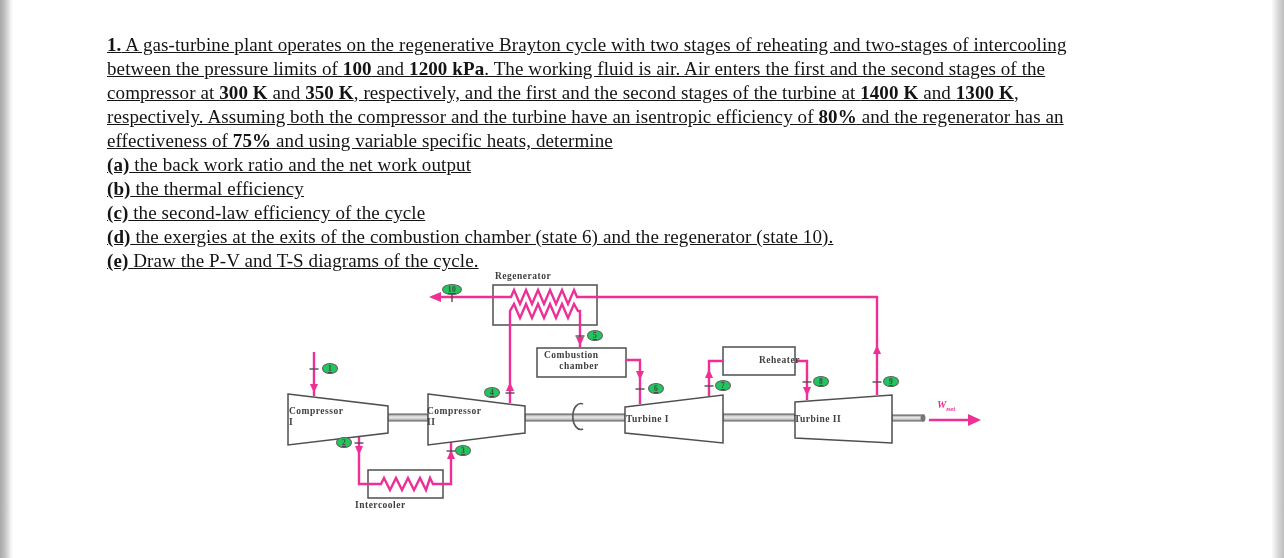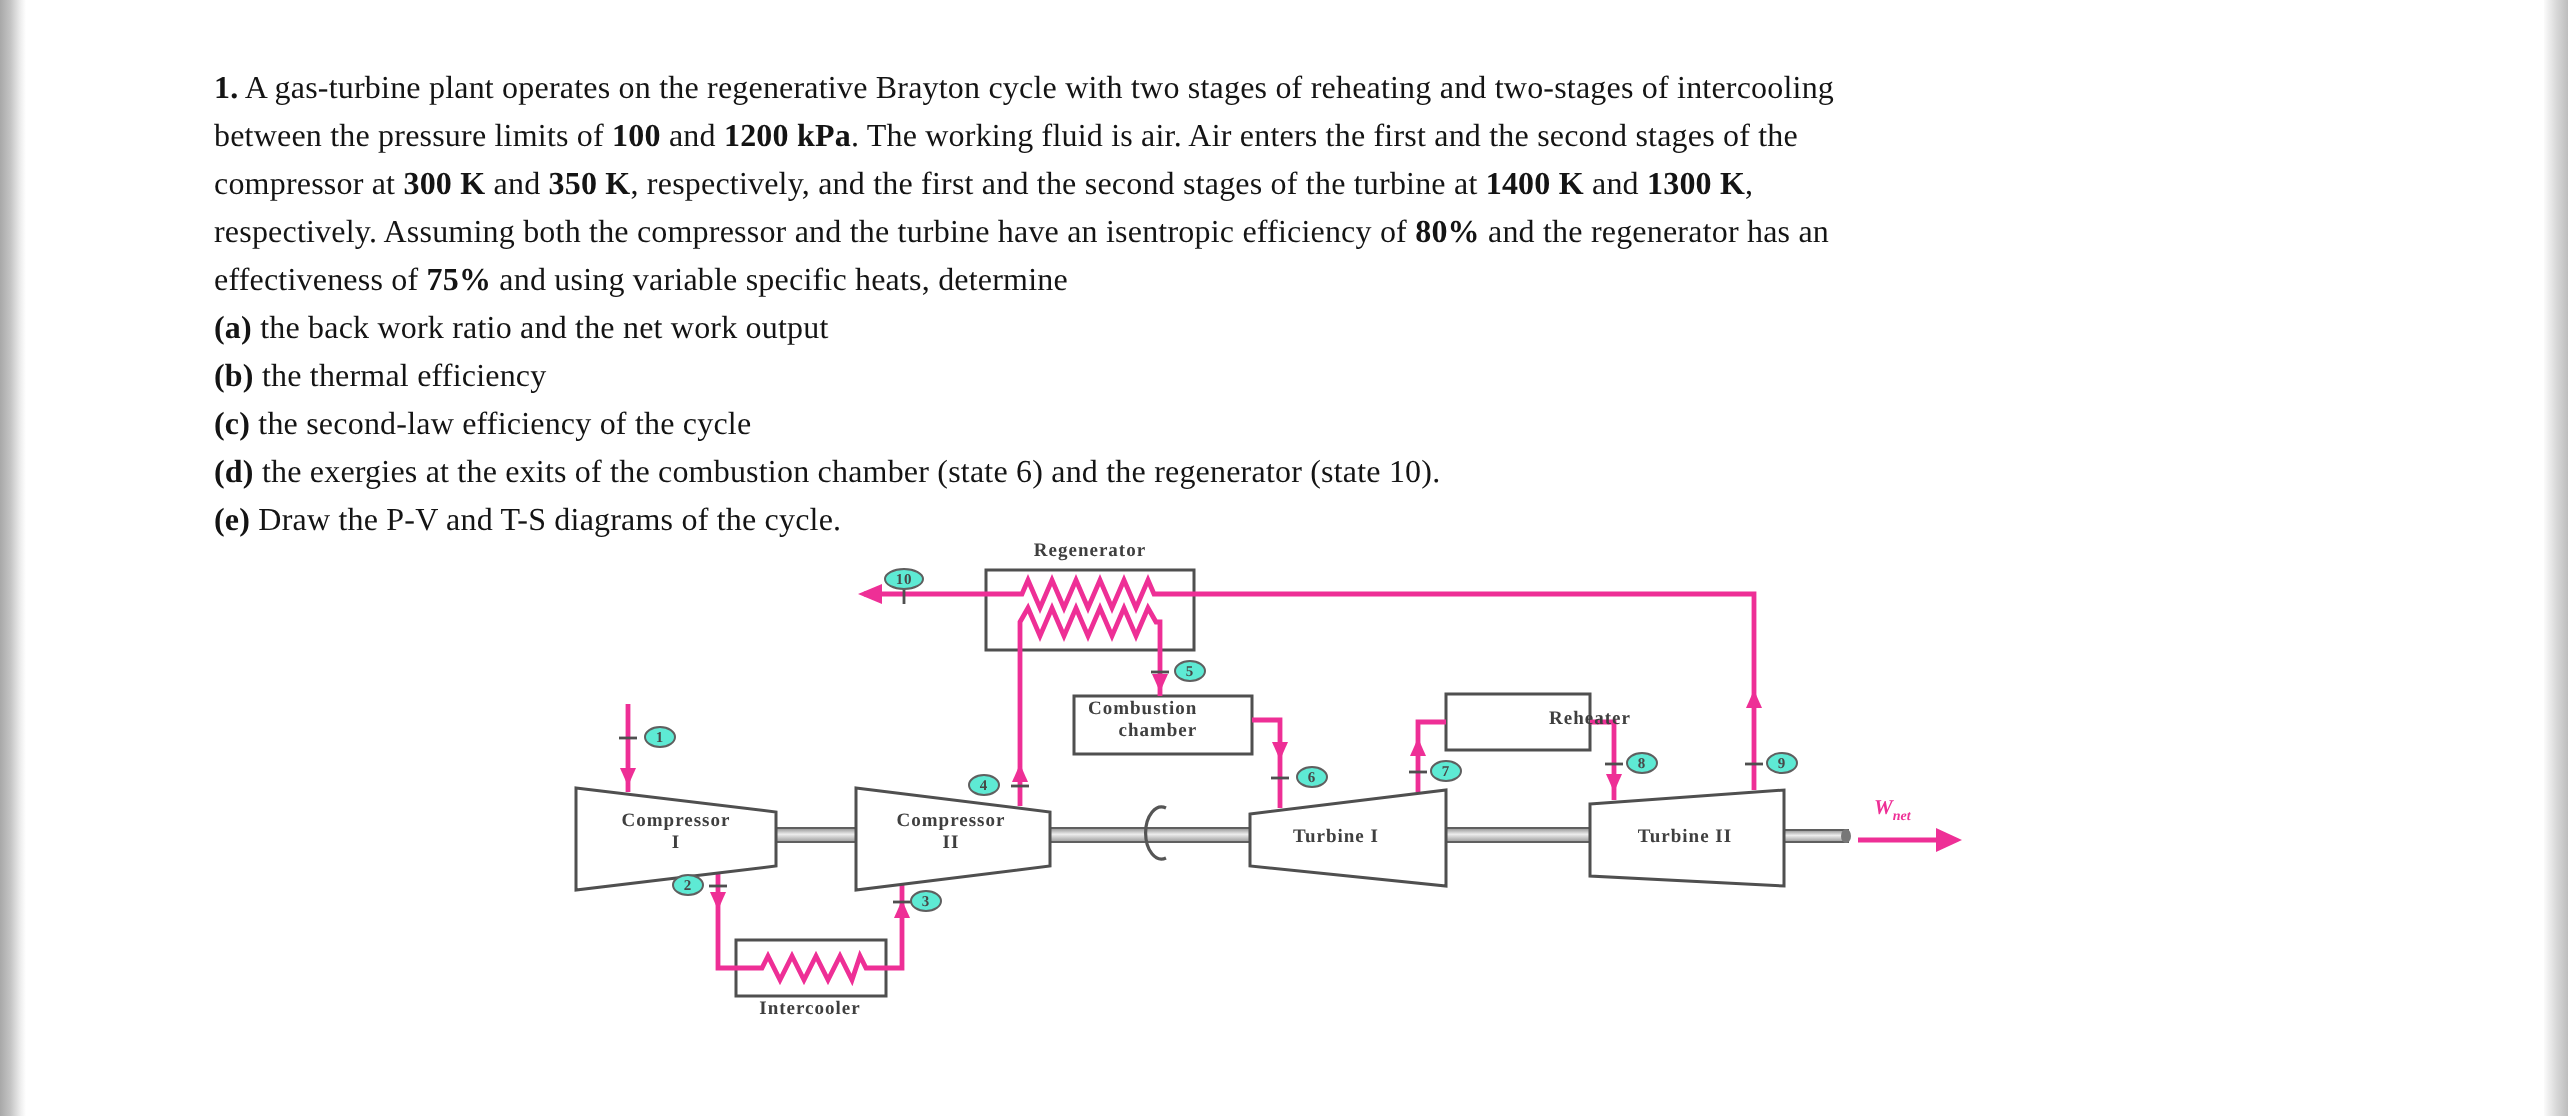--- a/index.html
+++ b/index.html
@@ -4,37 +4,37 @@
 <style>
   html,body{margin:0;padding:0;}
   body{
     width:1284px;height:558px;background:#ffffff;overflow:hidden;position:relative;
     font-family:"Liberation Serif","DejaVu Serif",serif;
   }
   .edge-left{position:absolute;left:0;top:0;width:13px;height:558px;
     background:linear-gradient(to right,#a8a8a8 0,#c4c4c4 40%,#efefef 80%,#ffffff 100%);}
   .edge-right{position:absolute;right:0;top:0;width:12px;height:558px;
     background:linear-gradient(to left,#bdbdbd 0,#d9d9d9 50%,#fbfbfb 100%);}
-  .problem{position:absolute;left:107px;top:33px;font-size:16px;line-height:24px;
-    color:#141414;letter-spacing:.1px;}
+  .problem{position:absolute;left:107px;top:33px;font-size:19px;line-height:24px;
+    color:#141414;letter-spacing:.1px;text-decoration:underline;}
   .tline{white-space:nowrap;}
   .tline b{font-weight:bold;}
   svg{position:absolute;left:0;top:0;}
   .flow{stroke:var(--flow);stroke-width:2.4;fill:none;}
   .flowfill{fill:var(--flow);stroke:none;}
   .box{fill:#ffffff;stroke:var(--outline);stroke-width:1.5;}
   .shaft{fill:url(#shaftg);stroke:#5f5f5f;stroke-width:1;}
   .tick{stroke:#4f4f4f;stroke-width:1.4;}
   .dlabel{position:absolute;color:var(--label);font-weight:bold;font-size:9.5px;
-    line-height:11px;letter-spacing:.5px;text-align:center;}
+    line-height:11px;letter-spacing:.5px;}
   .dlabel.two{line-height:10.5px;}
   .dlabel.leftal{text-align:left;}
   .state{position:absolute;width:16px;height:11px;border:1.2px solid #5f5f5f;border-radius:50%;
-    background:#5eead4;color:#474747;font-size:7.5px;font-weight:bold;display:flex;
-    align-items:center;justify-content:center;letter-spacing:.4px;box-sizing:border-box;}
+    background:#22c55e;color:#474747;font-size:7.5px;font-weight:bold;display:flex;
+    align-items:center;justify-content:center;letter-spacing:.4px;box-sizing:border-box;text-decoration:underline;}
   .wnet{position:absolute;color:var(--flow);font-style:italic;font-weight:bold;font-size:10.5px;}
   .wnet sub{font-size:7px;font-style:italic;}
 </style>
 </head>
 <body>
 
 <div class="edge-left"></div>
 <div class="edge-right"></div>
 
 <div class="problem">

